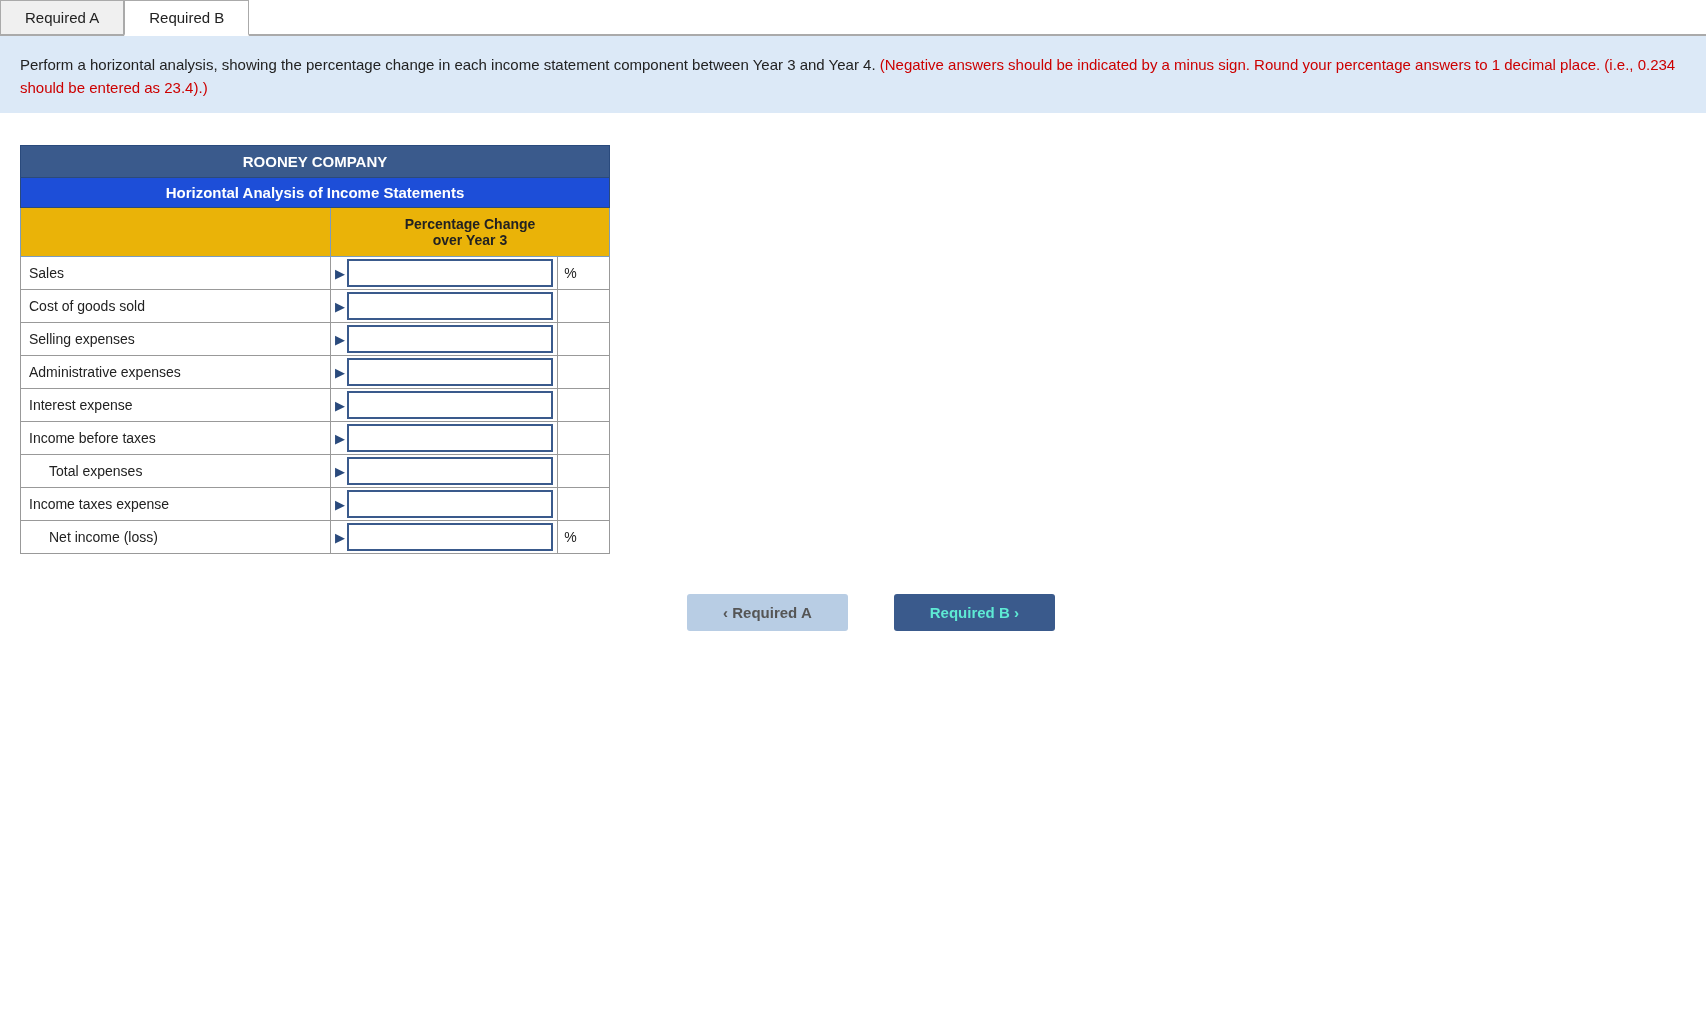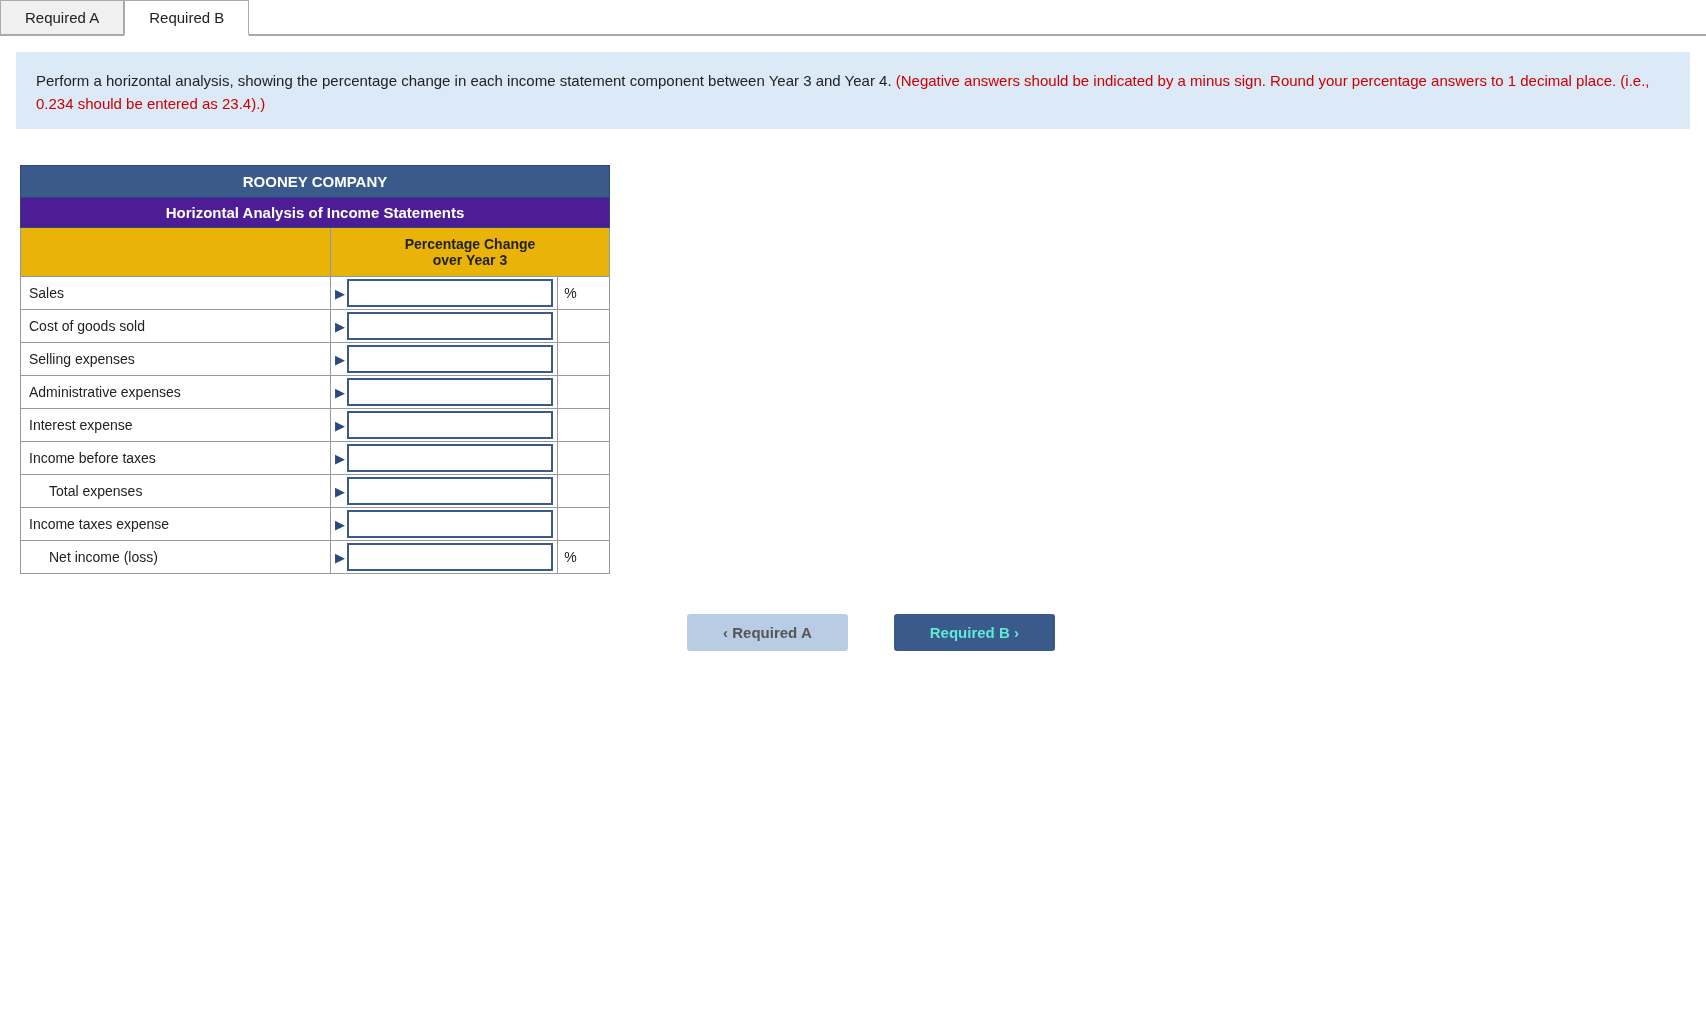--- a/index.html
+++ b/index.html
@@ -30,49 +30,50 @@
       border-bottom: 2px solid #fff;
       margin-bottom: -2px;
       font-weight: normal;
     }
 
     
     .instruction-box {
       background: #dce9f7;
       border: none;
       padding: 18px 20px 14px 20px;
-      margin: 16px;
+      margin: 0;
       font-size: 15px;
       line-height: 1.5;
     }
     .instruction-box .red {
       color: #cc0000;
     }
 
     
     .table-container {
       padding: 20px 20px 30px 20px;
+      margin-top: 12px;
     }
 
     table {
       border-collapse: collapse;
       width: 590px;
     }
 
     .header-row-company {
       background: #3a5a8c;
       color: #fff;
       text-align: center;
       font-weight: bold;
       font-size: 15px;
       padding: 7px 6px;
       border: 1px solid #2a4a7c;
     }
     .header-row-subtitle {
-      background: #4c1d95;
+      background: #1d4ed8;
       color: #fff;
       text-align: center;
       font-weight: bold;
       font-size: 15px;
       padding: 6px 17px;
       border: 1px solid #2a4a7c;
     }
     .header-row-colname {
       background: #eab308;
       text-align: center;

